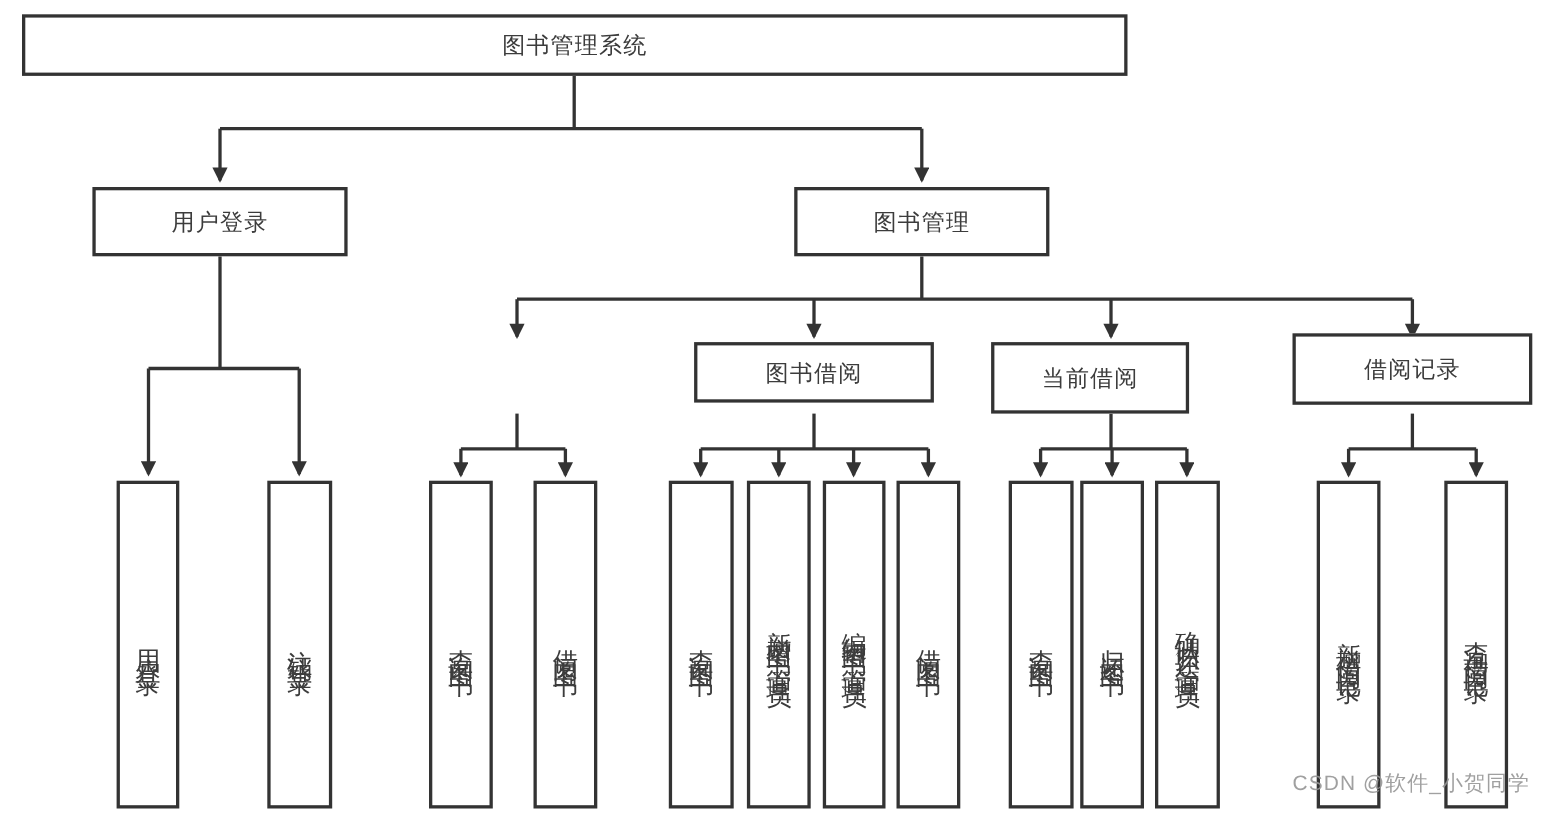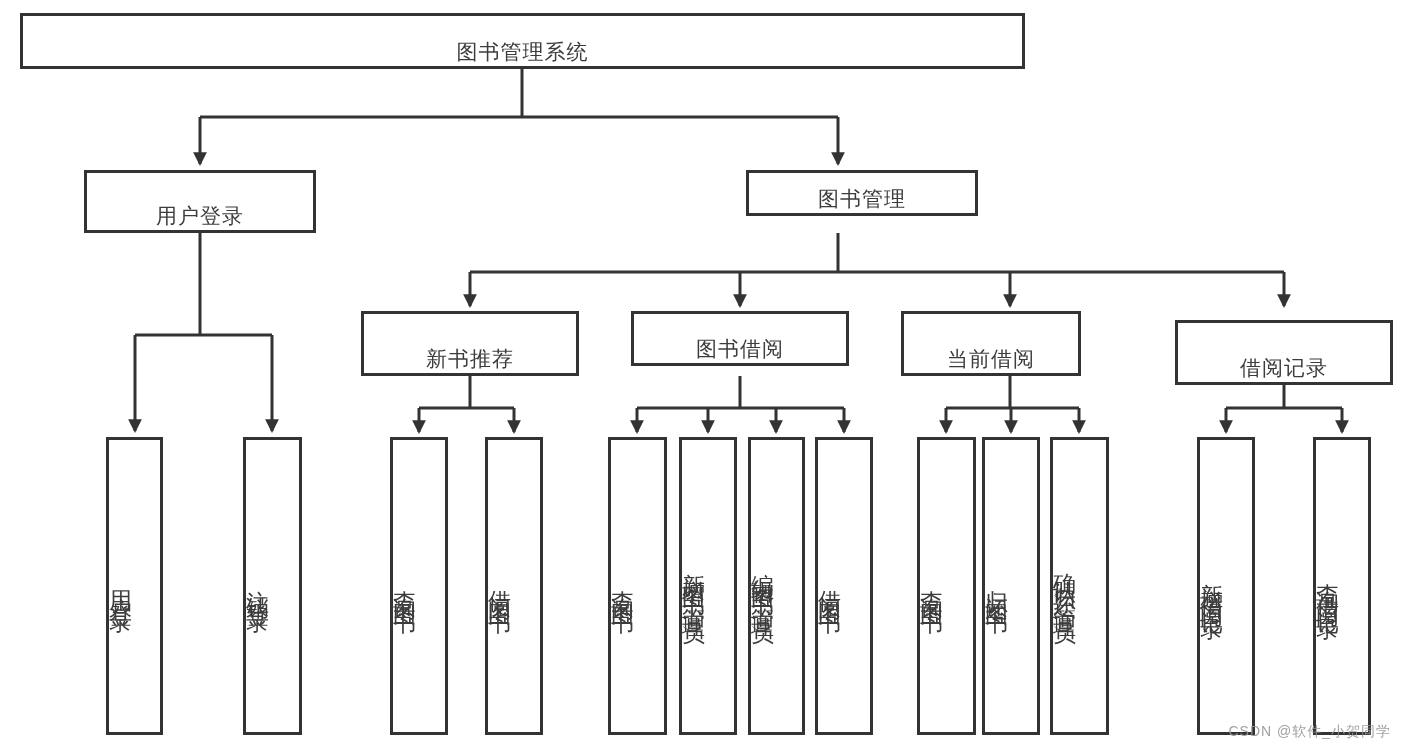--- a/index.html
+++ b/index.html
@@ -20,41 +20,41 @@
     left: 0; top: 0;
     width: 1405px; height: 747px;
     pointer-events: none;
   }
   .node {
     position: absolute;
     box-sizing: border-box;
     border: 3px solid #333333;
     background: #ffffff;
     display: flex;
-    align-items: flex-end;
+    align-items: center;
     justify-content: center;
     color: #3c3c3c;
   }
   .h-node {
     font-size: 21px;
     letter-spacing: 1px;
     white-space: nowrap;
   }
   .leaf {
     writing-mode: vertical-rl;
     text-orientation: mixed;
     font-size: 23px;
     letter-spacing: 7px;
     line-height: 1;
   }
   .watermark {
     position: absolute;
     right: 14px;
-    bottom: 6px;
-    font-size: 14px;
+    bottom: 22px;
+    font-size: 19px;
     color: rgba(150, 150, 150, 0.9);
     letter-spacing: 1px;
     white-space: nowrap;
   }
 </style>
 </head>
 <body>
 
 <div class="canvas">
 
@@ -108,34 +108,31 @@
     </g>
   </svg>
 
   <div class="node h-node" style="left:20px; top:13px; width:1005px; height:56px;">
     <span>图书管理系统</span>
   </div>
 
   <div class="node h-node" style="left:84px; top:170px; width:232px; height:63px;">
     <span>用户登录</span>
   </div>
-  <div class="node h-node" style="left:722px; top:170px; width:232px; height:46px;margin-left:24px;">
+  <div class="node h-node" style="left:722px; top:170px; width:232px; height:63px;">
     <span>图书管理</span>
   </div>
 
-  <div class="node h-node" style="left:361px; top:311px; width:218px; height:65px;">
-    <span>新书推荐</span>
-  </div>
   <div class="node h-node" style="left:631px; top:311px; width:218px; height:55px;">
     <span>图书借阅</span>
   </div>
   <div class="node h-node" style="left:901px; top:311px; width:180px; height:65px;">
     <span>当前借阅</span>
   </div>
-  <div class="node h-node" style="left:1175px; top:320px; width:218px; height:65px;">
+  <div class="node h-node" style="left:1175px; top:303px; width:218px; height:65px;">
     <span>借阅记录</span>
   </div>
 
   <div class="node leaf" style="left:106px; top:437px; width:57px; height:298px;">
     <span>用户登录</span>
   </div>
   <div class="node leaf" style="left:243px; top:437px; width:59px; height:298px;">
     <span>注销登录</span>
   </div>
 

